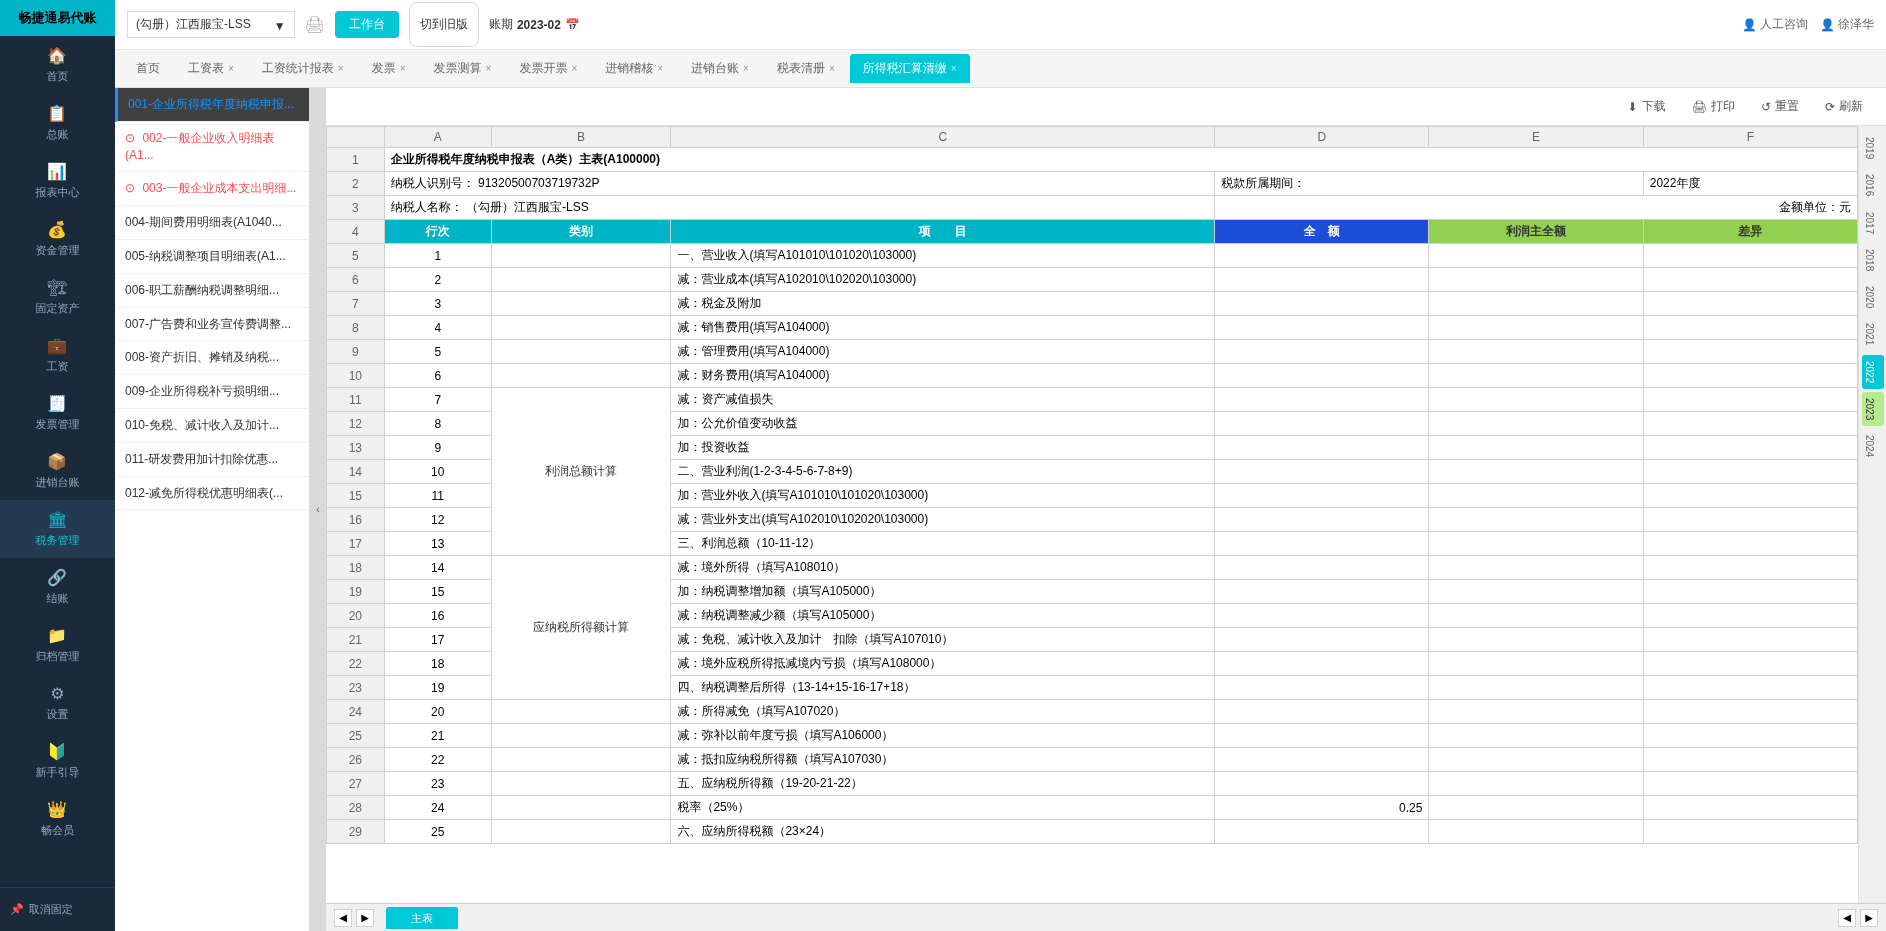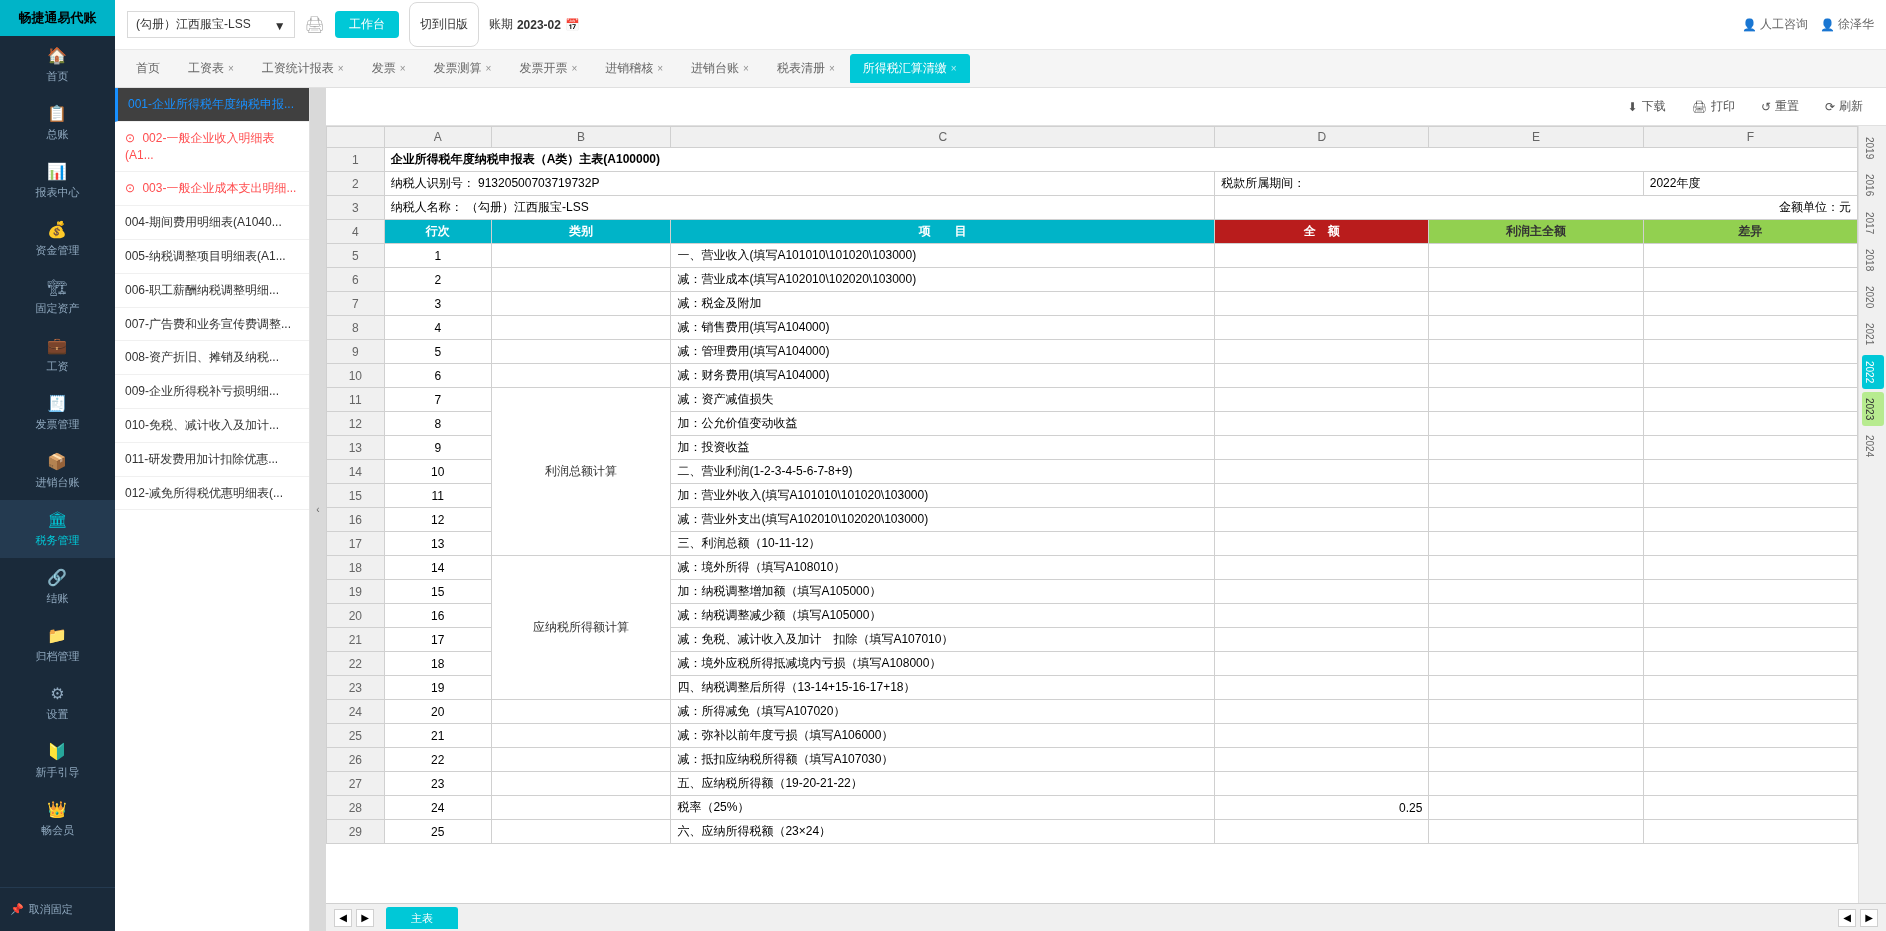--- a/index.html
+++ b/index.html
@@ -352,21 +352,21 @@
                   <td colspan="3" class="info-row" style="text-align:right;">
                     <span>金额单位：元</span>
                   </td>
                 </tr>
 
                 <tr>
                   <td class="row-header">4</td>
                   <th style="background:#00b4c8;color:white;text-align:center;">行次</th>
                   <th style="background:#00b4c8;color:white;text-align:center;">类别</th>
                   <th style="background:#00b4c8;color:white;text-align:center;">项　　目</th>
-                  <th style="background:#b91c1c;color:white;text-align:center;">全　额</th>
+                  <th style="background:#1d4ed8;color:white;text-align:center;">全　额</th>
                   <th style="background:#92d050;color:#333;text-align:center;">利润主全额</th>
                   <th style="background:#92d050;color:#333;text-align:center;">差异</th>
                 </tr>
 
                 <tr class="data-row">
                   <td class="row-header">5</td>
                   <td class="center-cell">1</td>
                   <td class="center-cell"></td>
                   <td>一、营业收入(填写A101010\101020\103000)</td>
                   <td></td>

